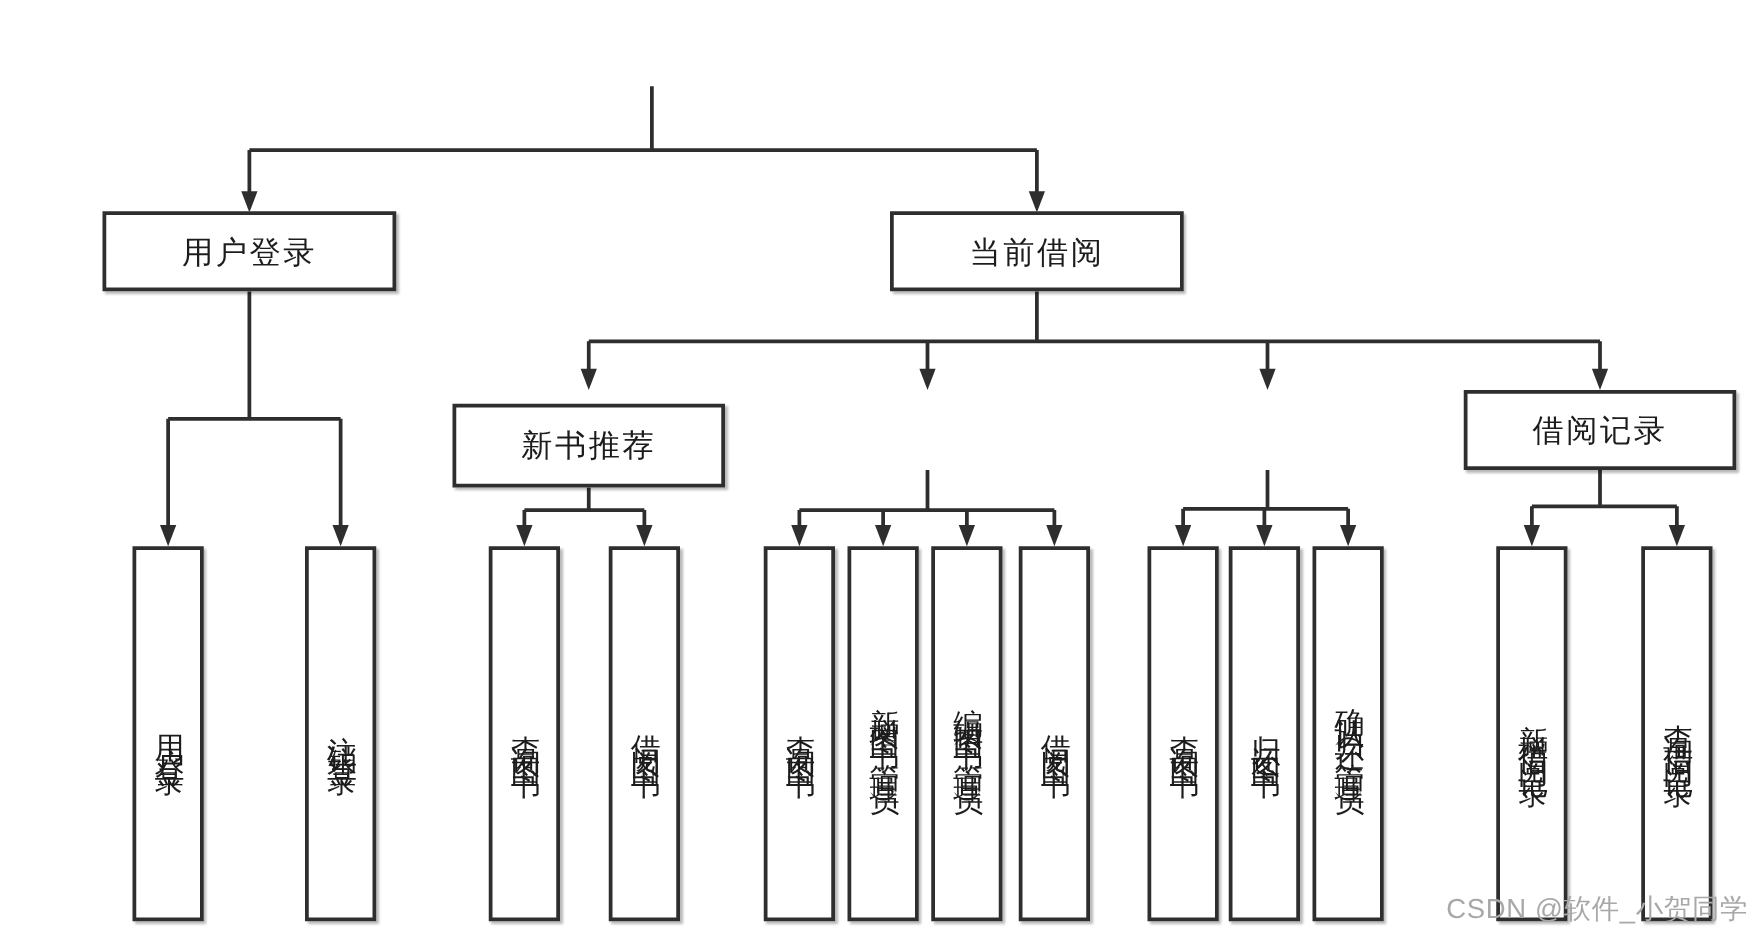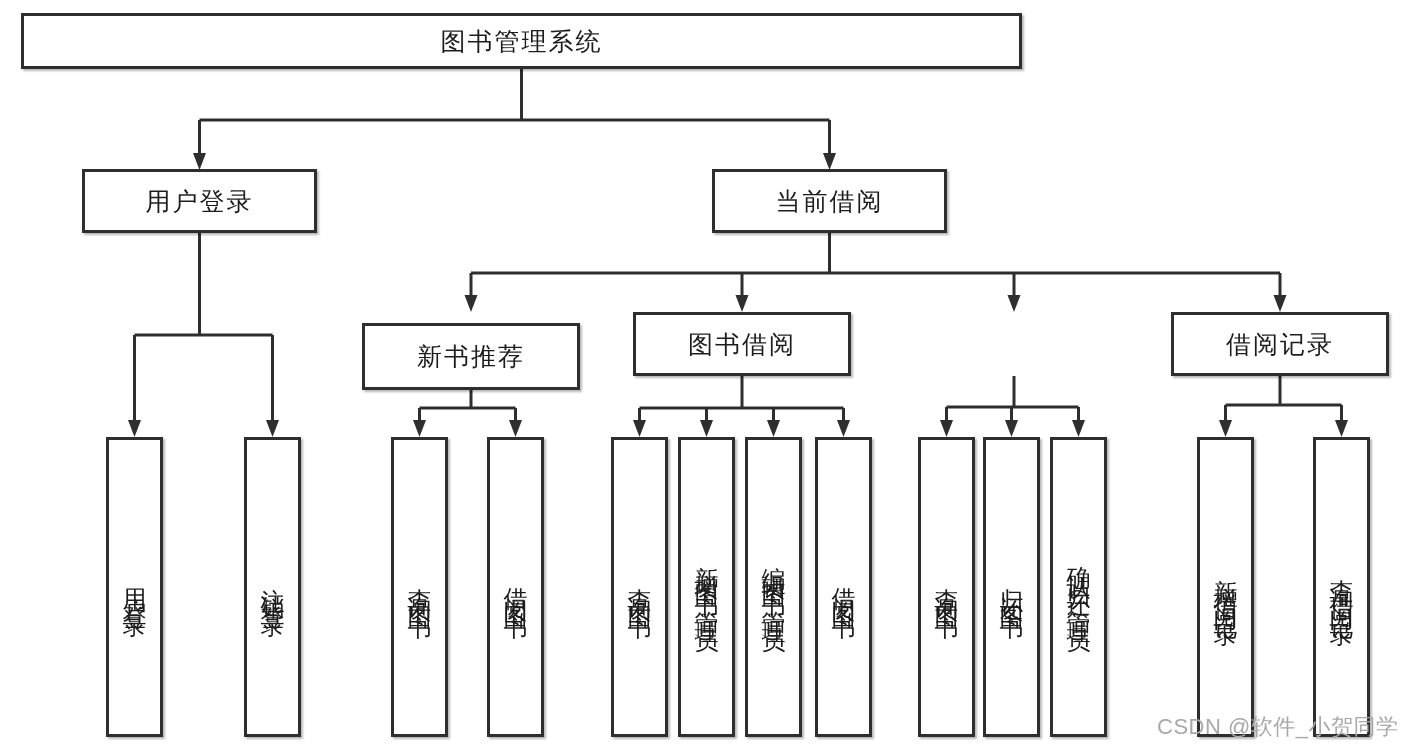--- a/index.html
+++ b/index.html
@@ -88,36 +88,30 @@
       <polygon class="chead" points="1072,420 1085,420 1078.5,437"></polygon>
     </g>
 
     <g>
       <path class="cline" d="M1280 376 V405 M1225.5 405 H1341.5 M1225.5 405 V421 M1341.5 405 V421"></path>
       <polygon class="chead" points="1219,420 1232,420 1225.5,437"></polygon>
       <polygon class="chead" points="1335,420 1348,420 1341.5,437"></polygon>
     </g>
   </svg>
 
-  <div class="node hnode" style="left:21px;top:13px;width:1001px;height:56px">
-    <span>图书管理系统</span>
-  </div>
 
   <div class="node hnode" style="left:82px;top:169px;width:235px;height:64px">
     <span>用户登录</span>
   </div>
   <div class="node hnode" style="left:712px;top:169px;width:235px;height:64px">
     <span>当前借阅</span>
   </div>
 
   <div class="node hnode" style="left:362px;top:323px;width:218px;height:67px">
     <span>新书推荐</span>
-  </div>
-  <div class="node hnode" style="left:633px;top:312px;width:218px;height:64px">
-    <span>图书借阅</span>
   </div>
   <div class="node hnode" style="left:1171px;top:312px;width:218px;height:64px">
     <span>借阅记录</span>
   </div>
 
   <div class="node vnode" style="left:106px;top:437px;width:57px;height:300px">
     <span>用户登录</span>
   </div>
   <div class="node vnode" style="left:244px;top:437px;width:57px;height:300px">
     <span>注销登录</span>

